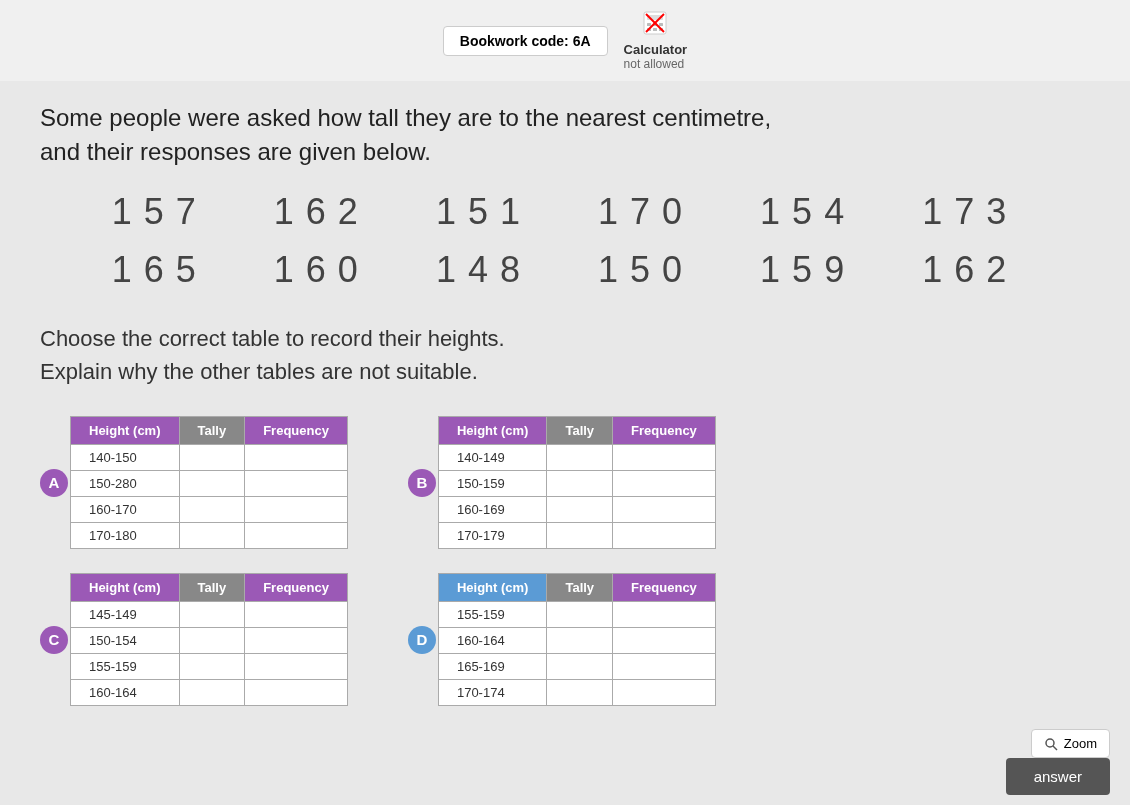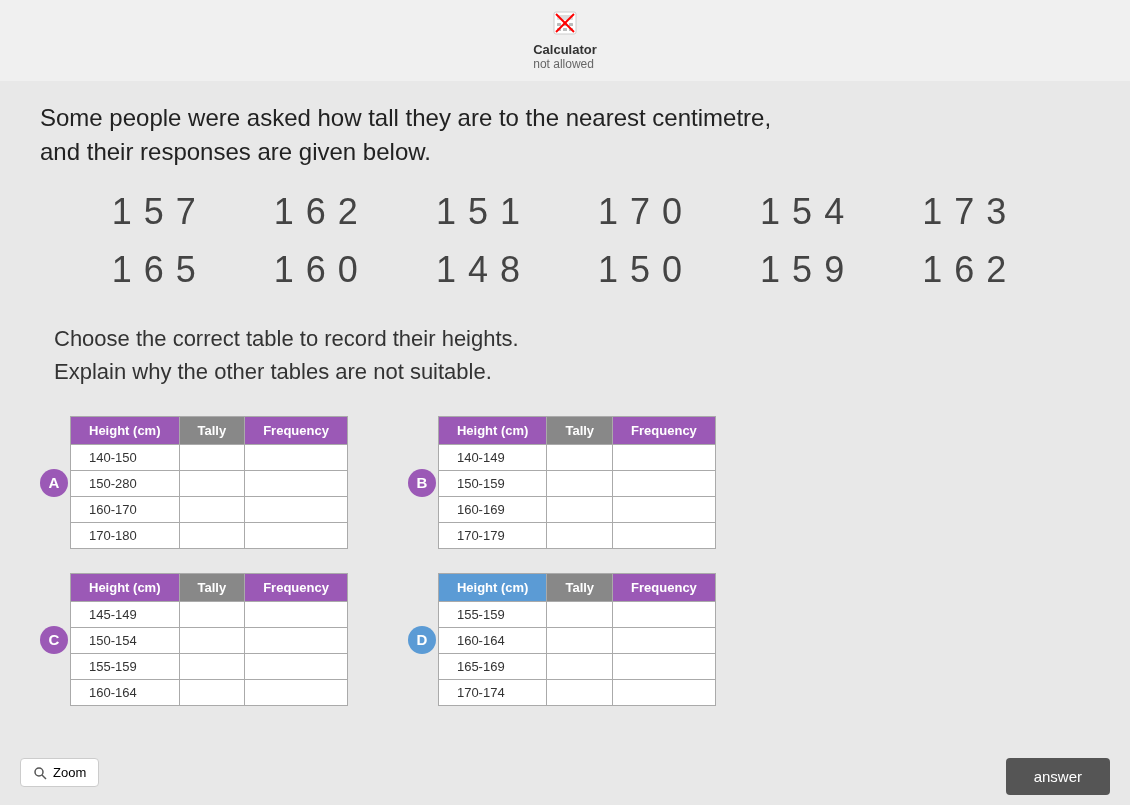--- a/index.html
+++ b/index.html
@@ -56,21 +56,21 @@
       color: #444;
       text-align: center;
       margin: 15px auto;
       line-height: 1.6;
       letter-spacing: 12px;
     }
 
     .instruction-text {
       font-size: 22px;
       color: #333;
-      margin: 24px 0 28px 14px;
+      margin: 24px 0 28px 0;
       line-height: 1.5;
     }
 
     .tables-row {
       display: flex;
       gap: 60px;
       align-items: flex-start;
     }
 
     .table-wrapper {
@@ -137,23 +137,24 @@
     .th-tally-d { background: #888; color: white; }
     .th-freq-d { background: #9b59b6; color: white; }
 
     .bottom-bar {
       position: absolute;
       bottom: 0;
       left: 0;
       right: 0;
       display: flex;
       justify-content: space-between;
-      align-items: flex-start;
+      align-items: flex-end;
       padding: 10px 20px;
       background: #e8e8e8;
+      flex-direction: column;
     }
 
     .answer-btn {
       background: #555;
       color: white;
       border: none;
       padding: 10px 28px;
       font-size: 15px;
       border-radius: 4px;
       cursor: pointer;
@@ -173,20 +174,23 @@
 
     .badge-wrapper {
       display: flex;
       align-items: center;
     }
   </style>
 </head>
 <body>
 
 <div class="top-bar">
+  <div class="bookwork-code">
+    <span>Bookwork code: 6A</span>
+  </div>
   <div class="calculator-badge">
     <svg width="26" height="26" viewBox="0 0 26 26">
       <rect x="2" y="2" width="22" height="22" rx="2" fill="white" stroke="#ccc" stroke-width="1"></rect>
       <rect x="5" y="5" width="16" height="5" rx="1" fill="#ddd"></rect>
       <rect x="5" y="13" width="4" height="3" rx="0.5" fill="#bbb"></rect>
       <rect x="11" y="13" width="4" height="3" rx="0.5" fill="#bbb"></rect>
       <rect x="17" y="13" width="4" height="3" rx="0.5" fill="#bbb"></rect>
       <rect x="5" y="18" width="4" height="3" rx="0.5" fill="#bbb"></rect>
       <rect x="11" y="18" width="4" height="3" rx="0.5" fill="#bbb"></rect>
       <rect x="17" y="18" width="4" height="3" rx="0.5" fill="#bbb"></rect>

